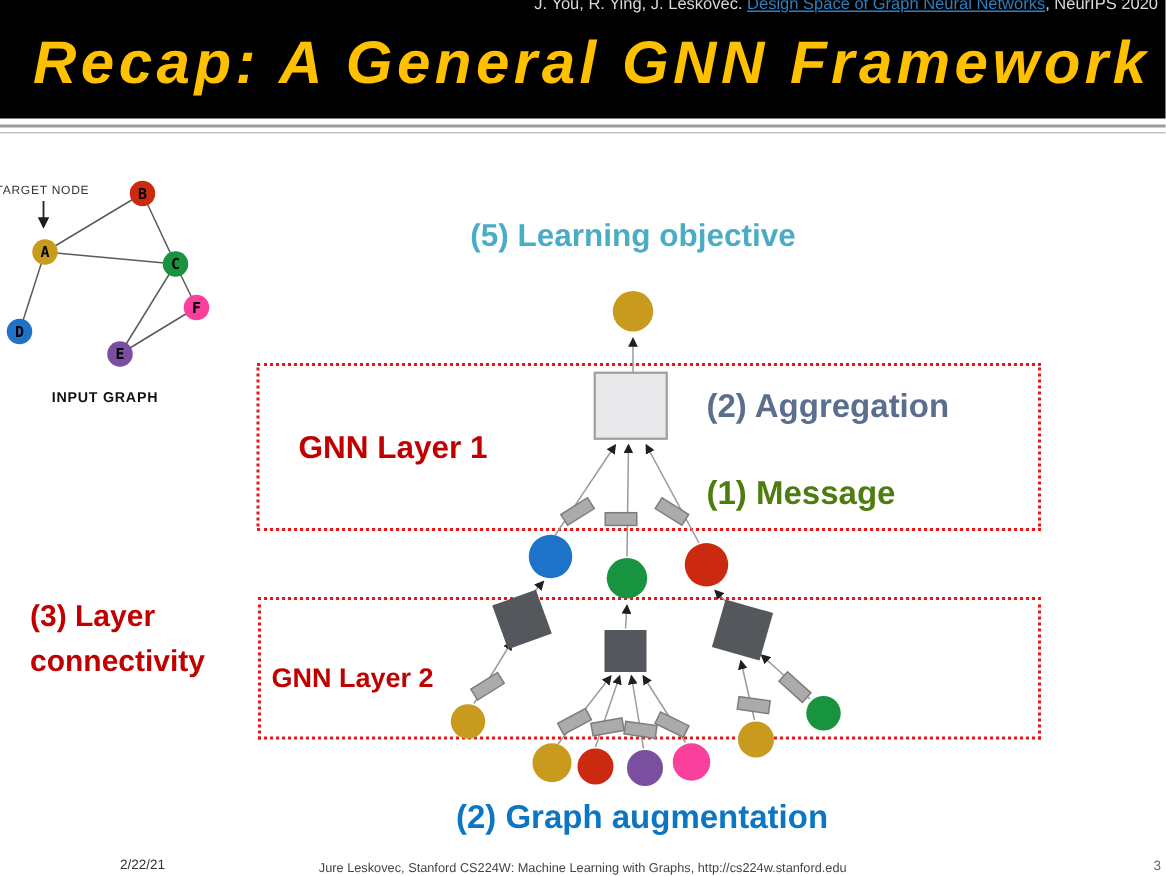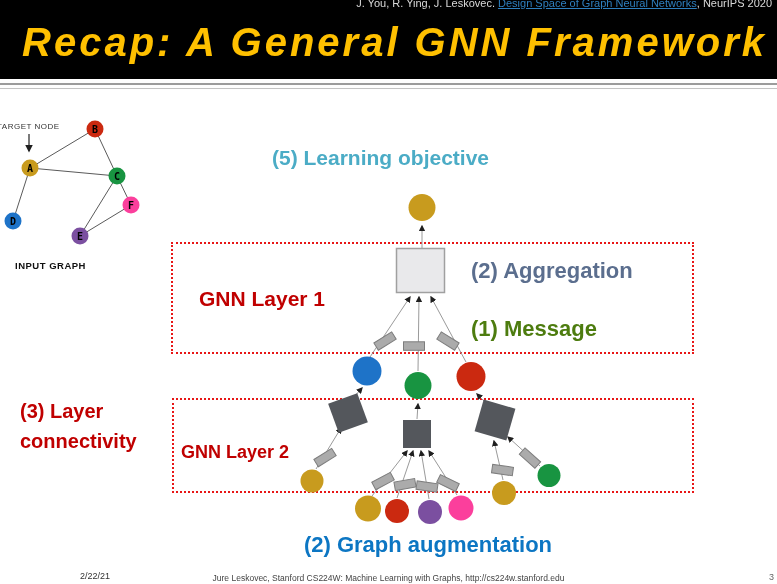--- a/index.html
+++ b/index.html
@@ -17,29 +17,29 @@
   .header-rule{left:0;top:83px;width:777px;height:3px;
     border-top:2px solid #9c9c9c;border-bottom:1px solid #c4c4c4;z-index:4;}
   
   .dotted-box{border:2px dotted #E81616;z-index:1;}
   #layer1-box{left:171px;top:242px;width:519px;height:108px;}
   #layer2-box{left:172px;top:398px;width:518px;height:91px;}
   
   #diagram-svg{left:0;top:0;z-index:2;}
   
   .lbl{position:absolute;font-weight:bold;z-index:3;white-space:nowrap;}
-  .lbl-lo{left:272px;top:146px;width:300px;font-size:21px;color:#4BACC6;}
+  .lbl-lo{left:272px;top:146px;width:300px;text-align:center;font-size:21px;color:#4BACC6;}
   .lbl-agg{left:471px;top:258px;font-size:22px;color:#5B6E8E;}
   .lbl-msg{left:471px;top:316px;font-size:22px;color:#4d7c0f;}
   .lbl-l1{left:199px;top:287px;font-size:21px;color:#C00000;}
   .lbl-l2{left:181px;top:442px;font-size:18px;color:#C00000;}
   .lbl-conn{left:20px;top:348px;font-size:20px;line-height:30px;color:#C00000;white-space:normal;margin-top:48px;}
   .lbl-aug{left:268px;top:532px;width:320px;text-align:center;font-size:22px;color:#0C76C3;}
   .lbl-target{left:-3px;top:122px;font-size:8px;font-weight:normal;color:#333;letter-spacing:.5px;}
-  .lbl-inputgraph{left:15px;top:260px;width:110px;text-align:left;font-size:9.5px;color:#111;letter-spacing:.5px;}
+  .lbl-inputgraph{left:15px;top:260px;width:110px;text-align:center;font-size:9.5px;color:#111;letter-spacing:.5px;}
   
   .footer-date{left:80px;top:571px;font-size:9px;color:#333;z-index:3;}
   .footer-credit{left:0;top:573px;width:777px;text-align:center;font-size:8.5px;color:#444;z-index:3;}
   .footer-page{right:3px;top:572px;font-size:9px;color:#666;z-index:3;}
   svg text.node-letter{font-family:"DejaVu Sans Mono", monospace;font-weight:bold;font-size:10px;fill:#000;}
 </style>
 </head>
 <body>
 
 <div class="abs header-bar"></div>

